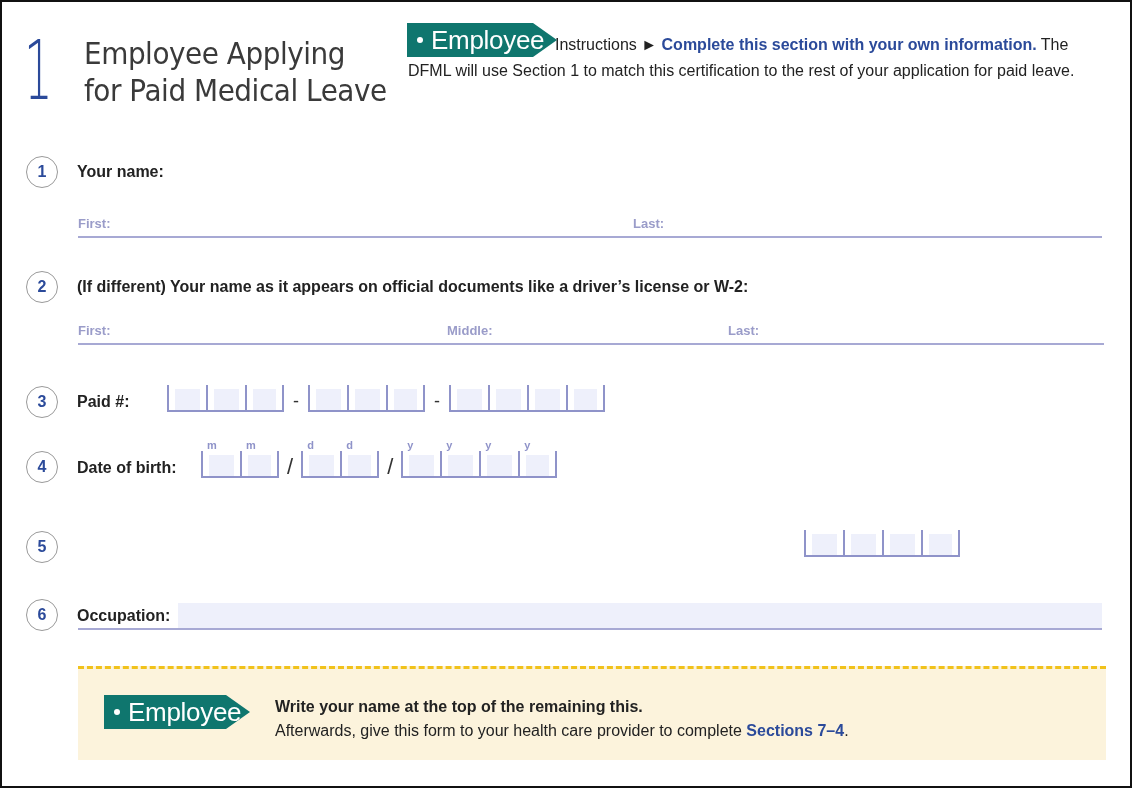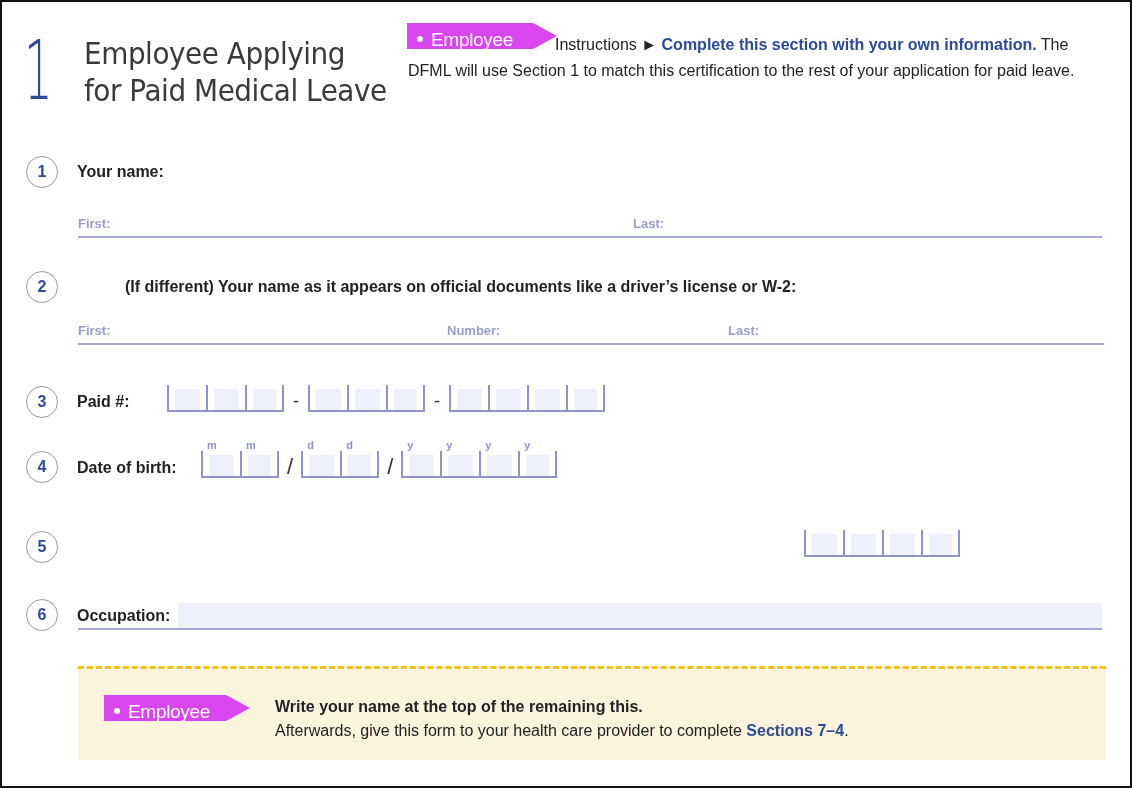--- a/index.html
+++ b/index.html
@@ -21,22 +21,22 @@
     left: 22px; top: 28px; font-size: 82px; line-height: 82px;
     color: #2b4a9a; font-weight: 100; font-family: "DejaVu Sans", sans-serif;
     transform: scaleX(0.55); transform-origin: left top;
   }
   .sec-title {
     left: 82px; top: 33px; font-size: 30px; line-height: 37px; color: #3a3a3a;
     font-family: "DejaVu Sans", sans-serif; font-weight: normal; letter-spacing: -0.5px;
     transform: scaleX(0.93); transform-origin: left top;
   }
   .tag {
-    background: #d946ef; color: #fff; height: 26px; line-height: 34px;
-    padding: 0 30px 0 10px; font-size: 19px; letter-spacing: -0.3px;
+    background: #0f766e; color: #fff; height: 34px; line-height: 34px;
+    padding: 0 30px 0 10px; font-size: 26px; letter-spacing: -0.3px;
     clip-path: polygon(0 0, calc(100% - 24px) 0, 100% 50%, calc(100% - 24px) 100%, 0 100%);
     white-space: nowrap;
   }
   .tag .dot { display: inline-block; width: 6px; height: 6px; border-radius: 50%; background: #fff; vertical-align: middle; margin-right: 8px; position: relative; top: -2px; }
   .tag-top { left: 405px; top: 21px; width: 110px; }
   .instructions {
     left: 406px; top: 30px; width: 690px; font-size: 16px; line-height: 26px; color: #222;
   }
   .instructions .indent { display: inline-block; width: 147px; }
   .instructions b { color: #2b4a9a; margin-top: 16px; }
@@ -98,24 +98,24 @@
 
   <div class="abs circle" style="left:24px; top:154px;">1</div>
   <div class="abs item-label" style="left:75px; top:161px;">Your name:</div>
   <div class="abs field-label" style="left:76px; top:214px;">First:</div>
   <div class="abs" style="left:120px; top:206px; width:500px; height:28px;"></div>
   <div class="abs field-label" style="left:631px; top:214px;">Last:</div>
   <div class="abs" style="left:670px; top:206px; width:428px; height:28px;"></div>
   <div class="abs field-line" style="left:76px; top:234px; width:1024px;"></div>
 
   <div class="abs circle" style="left:24px; top:269px;">2</div>
-  <div class="abs item-label" style="left:75px; top:276px;margin-left:48px;">(If different) Your name as it appears on official documents like a driver’s license or W-2:</div>
+  <div class="abs item-label" style="left:75px; top:276px;">(If different) Your name as it appears on official documents like a driver’s license or W-2:</div>
   <div class="abs field-label" style="left:76px; top:321px;">First:</div>
   <div class="abs" style="left:120px; top:314px; width:315px; height:28px;"></div>
-  <div class="abs field-label" style="left:445px; top:321px;">Number:</div>
+  <div class="abs field-label" style="left:445px; top:321px;">Middle:</div>
   <div class="abs" style="left:505px; top:314px; width:210px; height:28px;"></div>
   <div class="abs field-label" style="left:726px; top:321px;">Last:</div>
   <div class="abs" style="left:765px; top:314px; width:335px; height:28px;"></div>
   <div class="abs field-line" style="left:76px; top:341px; width:1026px;"></div>
 
   <div class="abs circle" style="left:24px; top:384px;">3</div>
   <div class="abs item-label" style="left:75px; top:391px;">Paid #:</div>
   <div class="abs boxes" style="left:165px; top:383px;">
     <div class="box"></div>
     <div class="box"></div>

